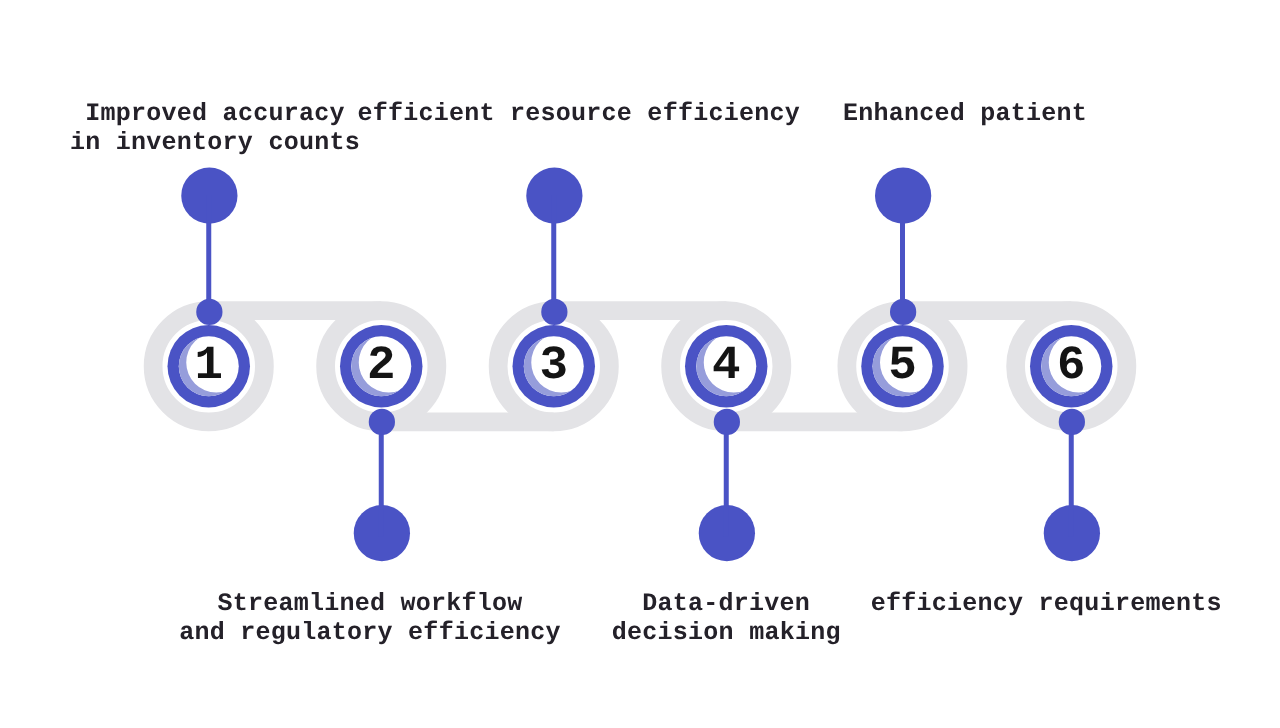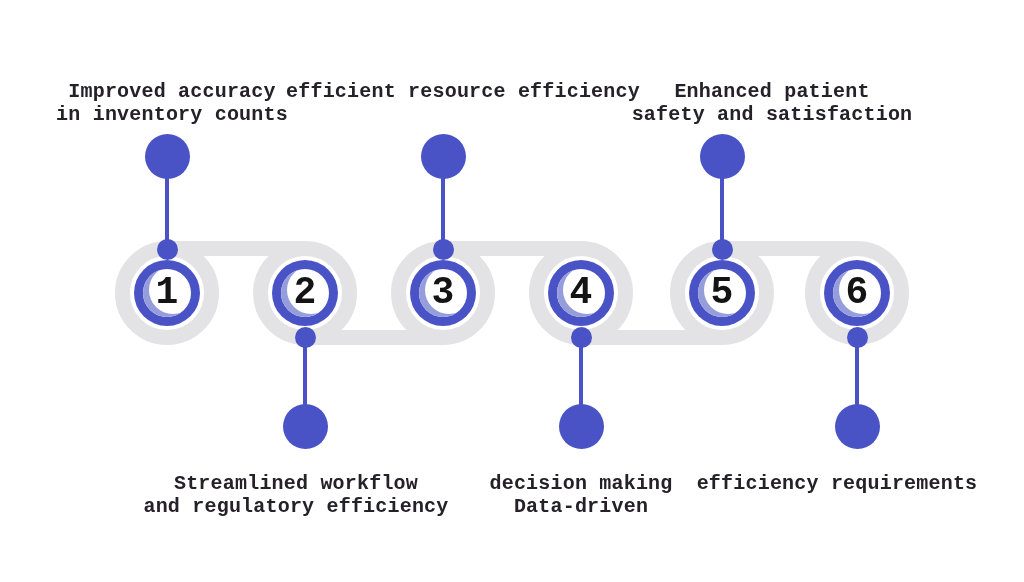--- a/index.html
+++ b/index.html
@@ -161,36 +161,35 @@
     <div class="stem"></div>
     <div class="small-dot"></div>
     <div class="node">
       <div class="node-core">3</div>
     </div>
   </div>
 
   
   <div class="step bottom s4">
     <div class="label">
+      <div>Data-driven</div>
       <div>decision making</div>
-      <div>Data-driven</div>
     </div>
     <div class="big-dot"></div>
     <div class="stem"></div>
     <div class="small-dot"></div>
     <div class="node">
       <div class="node-core">4</div>
     </div>
   </div>
 
   
   <div class="step top s5">
     <div class="label">
       <div>Enhanced patient</div>
-      <div>safety and satisfaction</div>
     </div>
     <div class="big-dot"></div>
     <div class="stem"></div>
     <div class="small-dot"></div>
     <div class="node">
       <div class="node-core">5</div>
     </div>
   </div>
 
   

